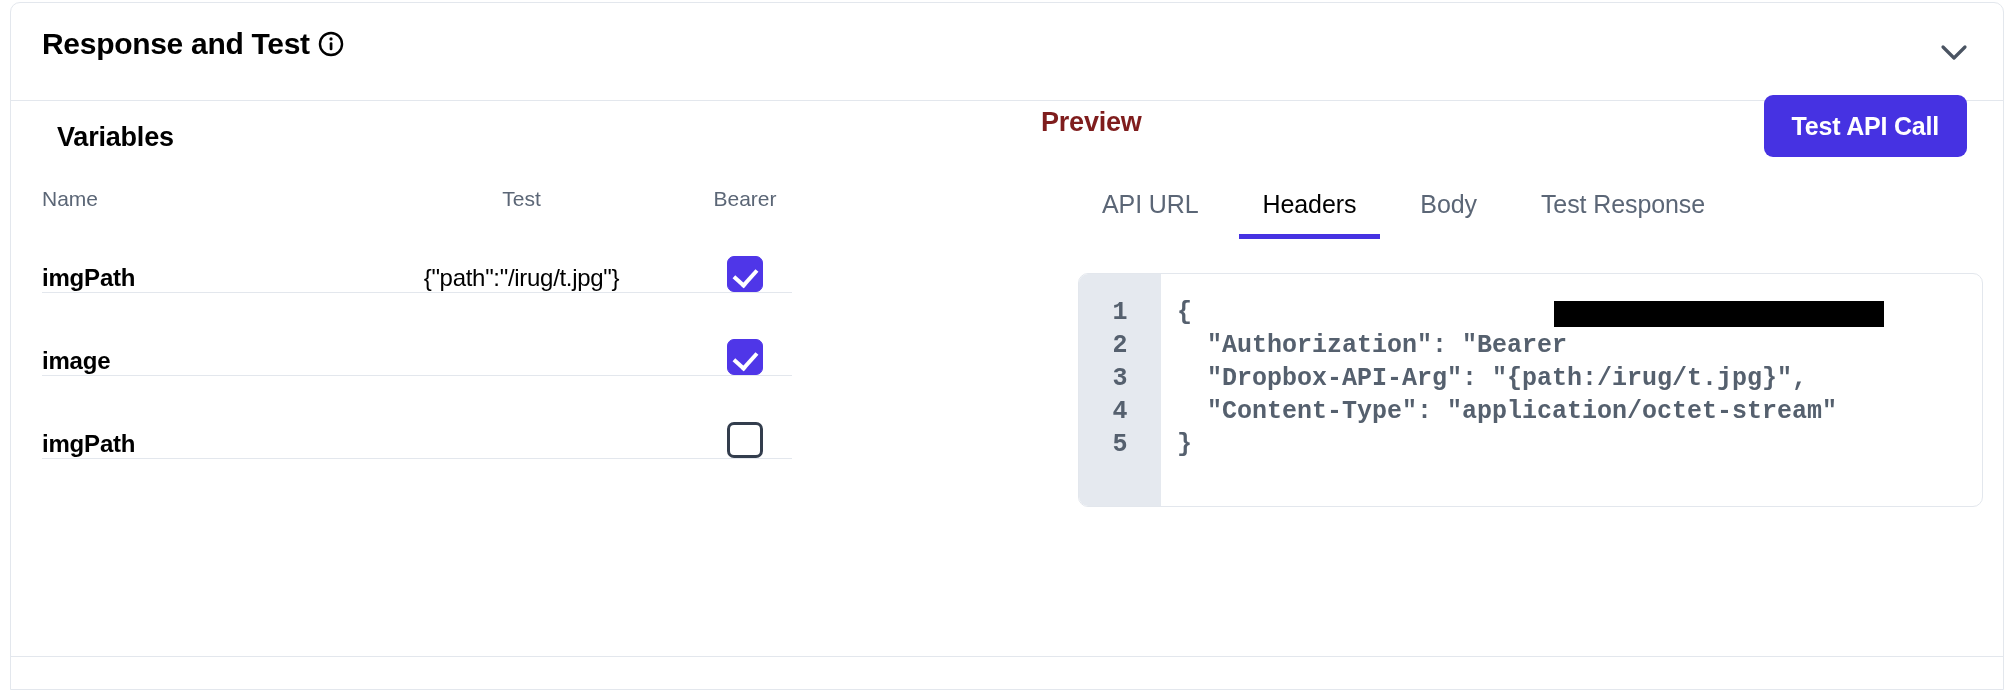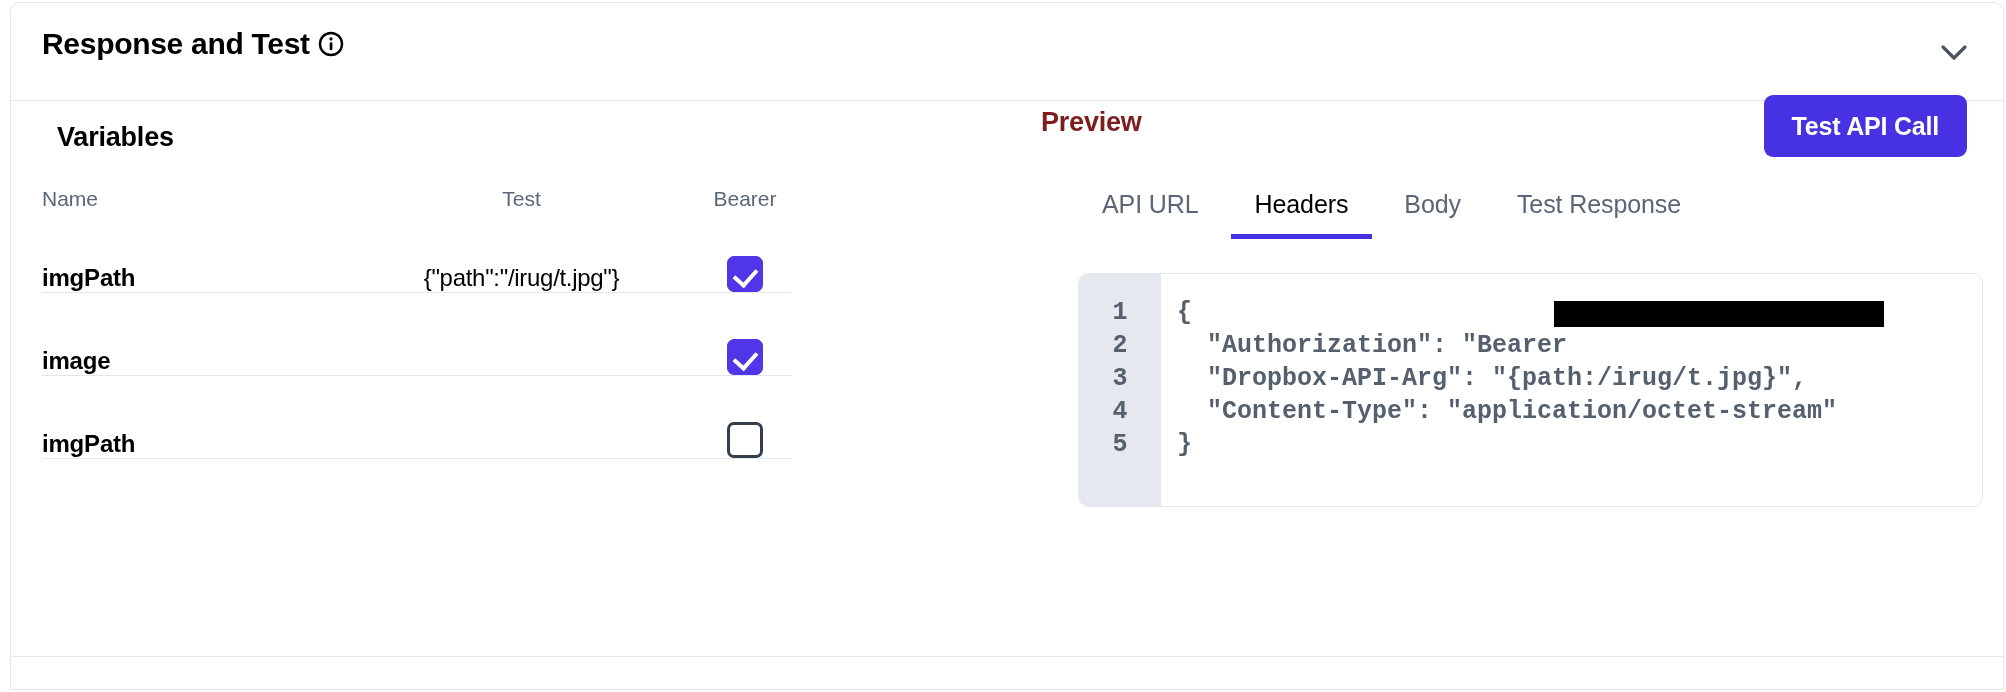--- a/index.html
+++ b/index.html
@@ -195,21 +195,21 @@
     letter-spacing: -0.2px;
     cursor: pointer;
   }
 
   .tabs {
     position: absolute;
     left: 37px;
     top: 82px;
     display: flex;
     align-items: flex-end;
-    gap: 8px;
+    gap: 16px;
   }
   .tab {
     font-size: 25px;
     color: #5b6676;
     padding: 0 24px 20px 24px;
     cursor: pointer;
     position: relative;
     letter-spacing: -0.1px;
     white-space: nowrap;
   }

